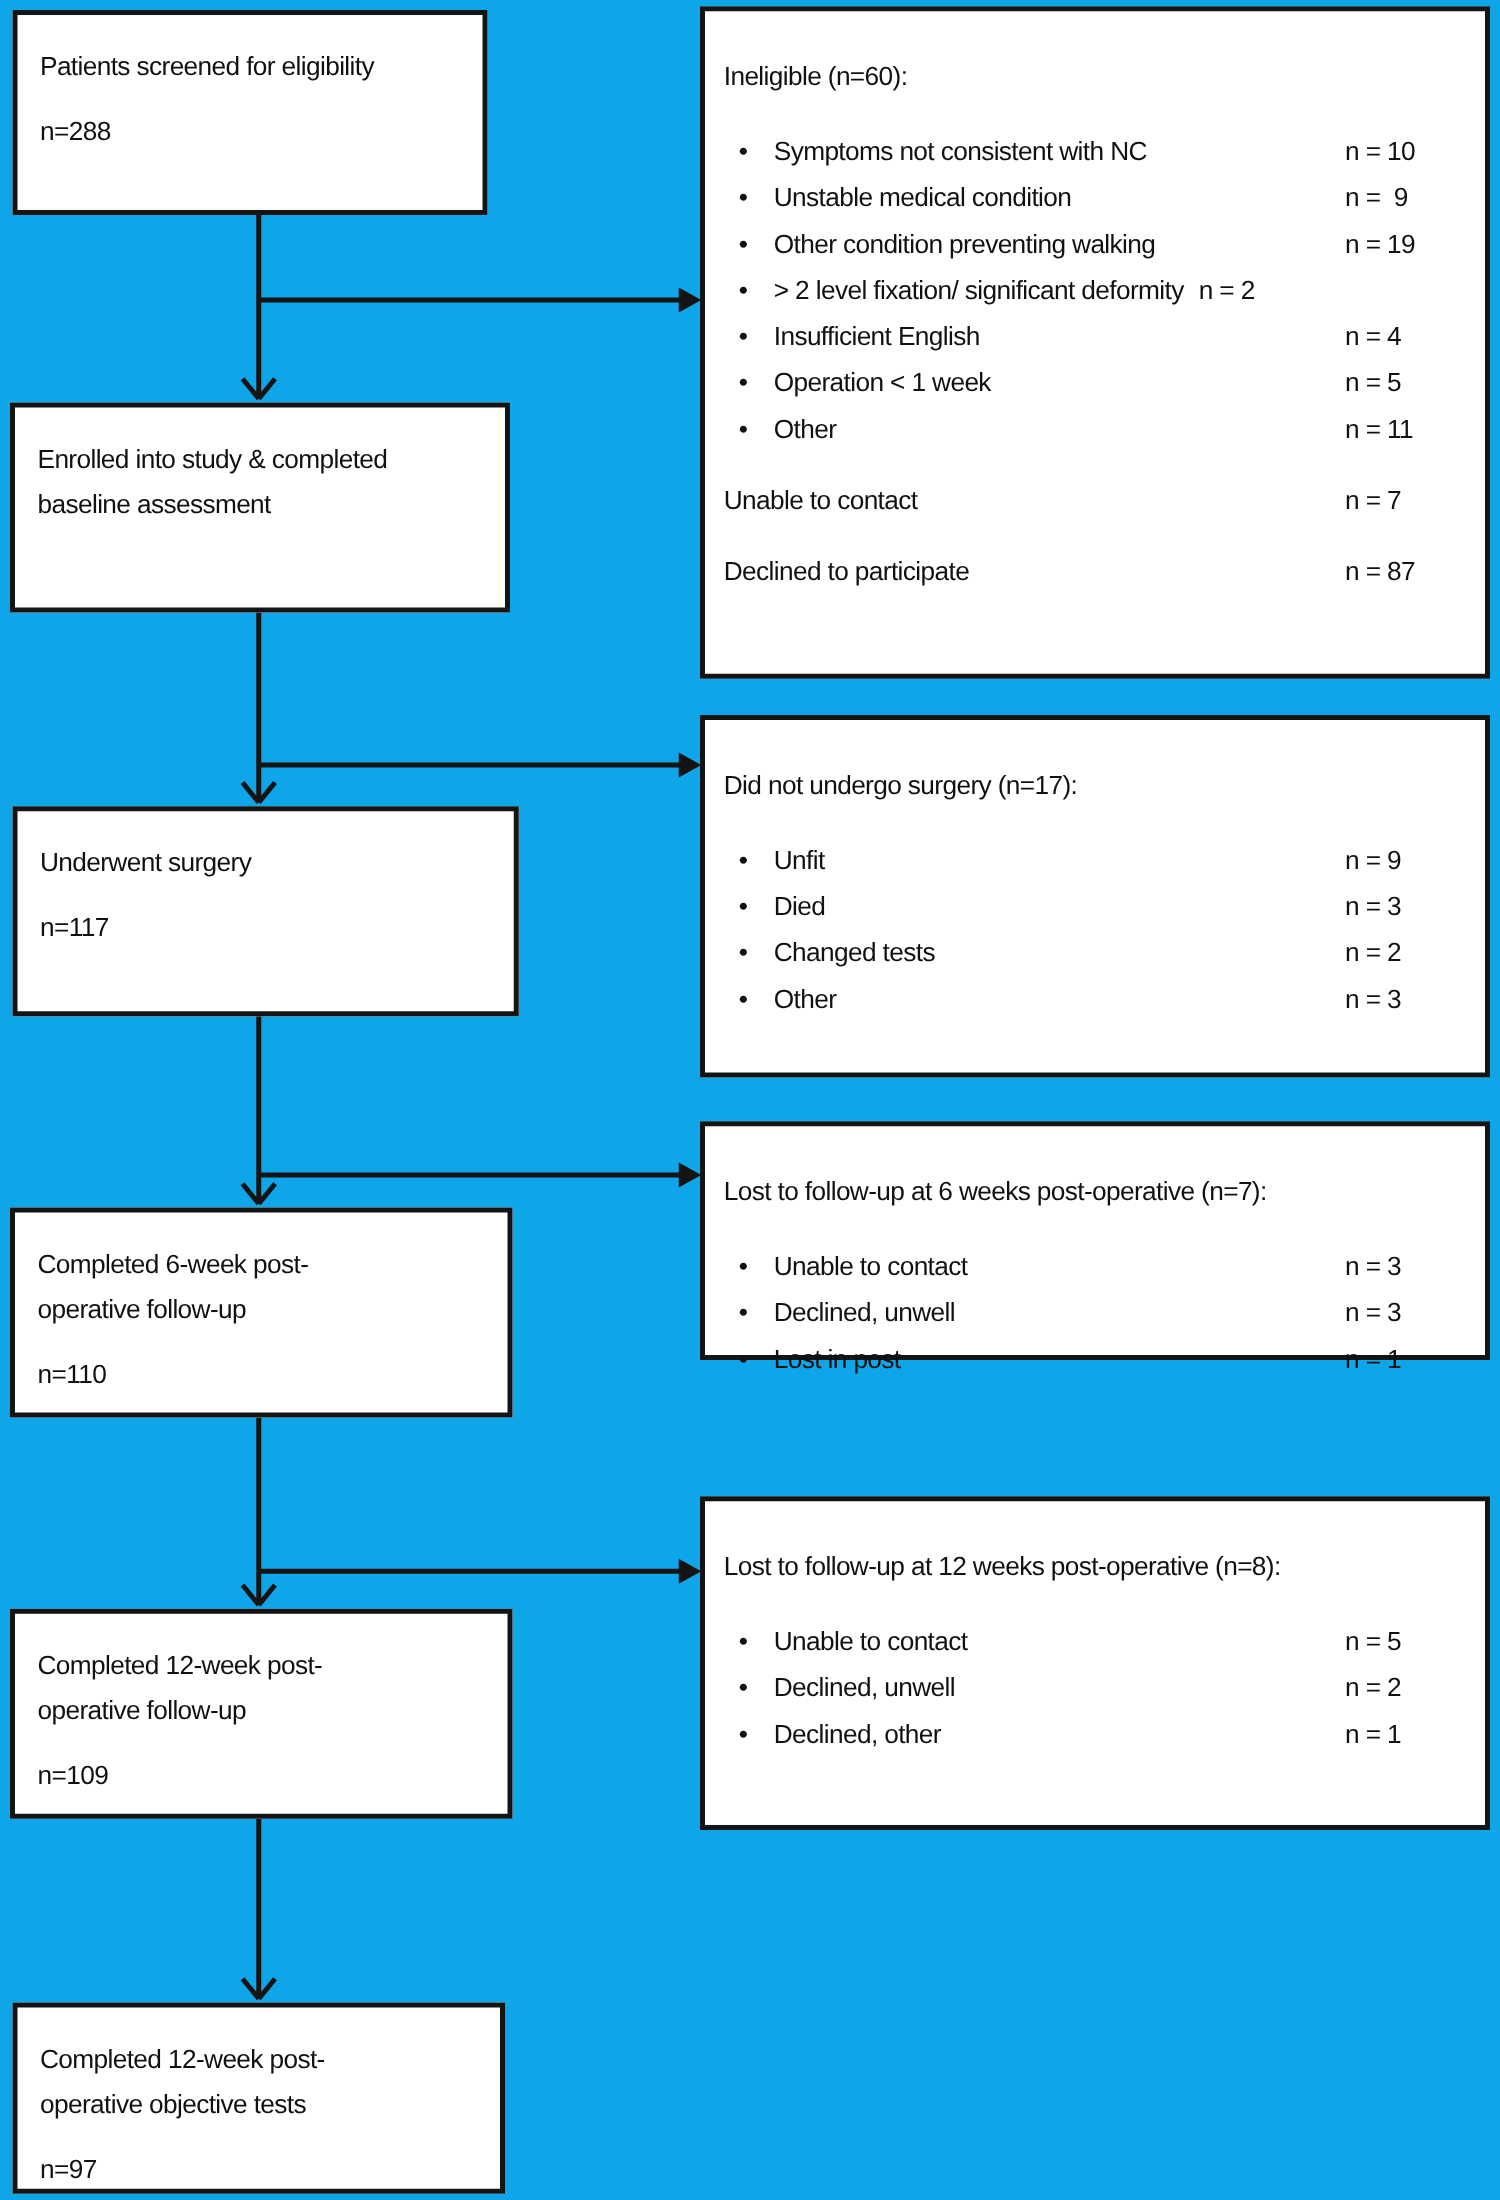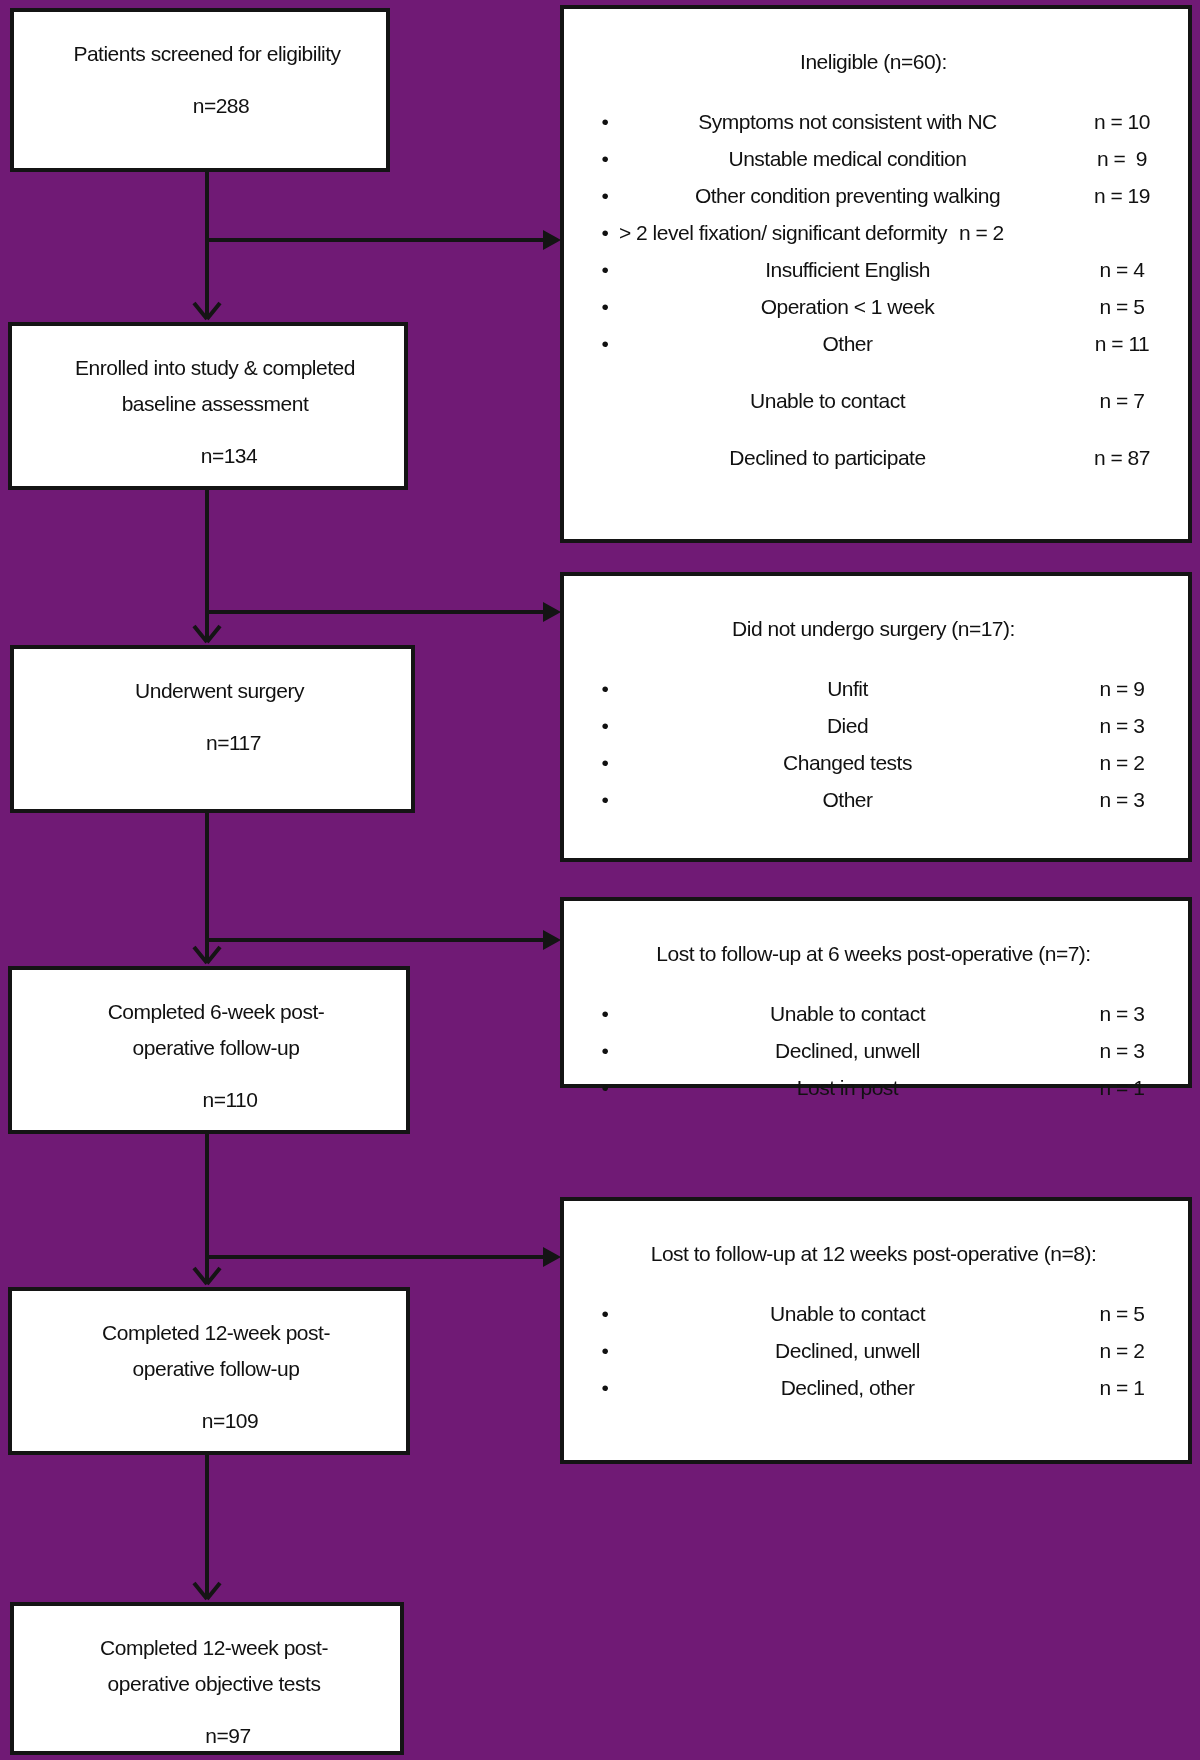--- a/index.html
+++ b/index.html
@@ -1,30 +1,30 @@
 <!DOCTYPE html>
 <html><head>
 <meta charset="utf-8">
 <style>
   html, body { margin: 0; padding: 0; background: #ffffff; }
   body { font-family: "Liberation Sans", "DejaVu Sans", sans-serif; color: #111; }
   #stage {
     position: relative; width: 1200px; height: 1760px;
-    background: #701a75; overflow: hidden;
-    font-size: 21px; letter-spacing: -0.5px; text-align: center;
+    background: #0ea5e9; overflow: hidden;
+    font-size: 21px; letter-spacing: -0.5px;
   }
   #connectors { position: absolute; left: 0; top: 0; width: 1200px; height: 1760px; z-index: 0; }
 
   .lbox {
     position: absolute; z-index: 1; background: #ffffff;
     border: 4px solid #141414; box-sizing: border-box;
     padding: 24px 4px 0 18px;
   }
   .tline { line-height: 36px; white-space: nowrap; }
-  .lcount { margin-top: 16px; line-height: 36px; margin-left: 28px; }
+  .lcount { margin-top: 16px; line-height: 36px; }
 
   .rbox {
     position: absolute; z-index: 1; background: #ffffff;
     border: 4px solid #141414; box-sizing: border-box;
     left: 560px; width: 632px;
     padding: 38px 20px 0 15px;
   }
   .rtitle { line-height: 30px; margin-bottom: 26px; white-space: nowrap; }
   .row { display: flex; line-height: 37px; }
   .bullet { flex: 0 0 40px; padding-left: 12px; box-sizing: border-box; }
@@ -65,21 +65,20 @@
   </svg>
 
   <div class="lbox" style="left:10px; top:8px; width:380px; height:164px;">
     <div class="tline">Patients screened for eligibility</div>
     <div class="lcount">n=288</div>
   </div>
 
   <div class="lbox" style="left:8px; top:322px; width:400px; height:168px;">
     <div class="tline">Enrolled into study &amp; completed</div>
     <div class="tline">baseline assessment</div>
-    <div class="lcount">n=134</div>
   </div>
 
   <div class="lbox" style="left:10px; top:645px; width:405px; height:168px; ">
     <div class="tline">Underwent surgery</div>
     <div class="lcount">n=117</div>
   </div>
 
   <div class="lbox" style="left:8px; top:966px; width:402px; height:168px;">
     <div class="tline">Completed 6-week post-</div>
     <div class="tline">operative follow-up</div>

